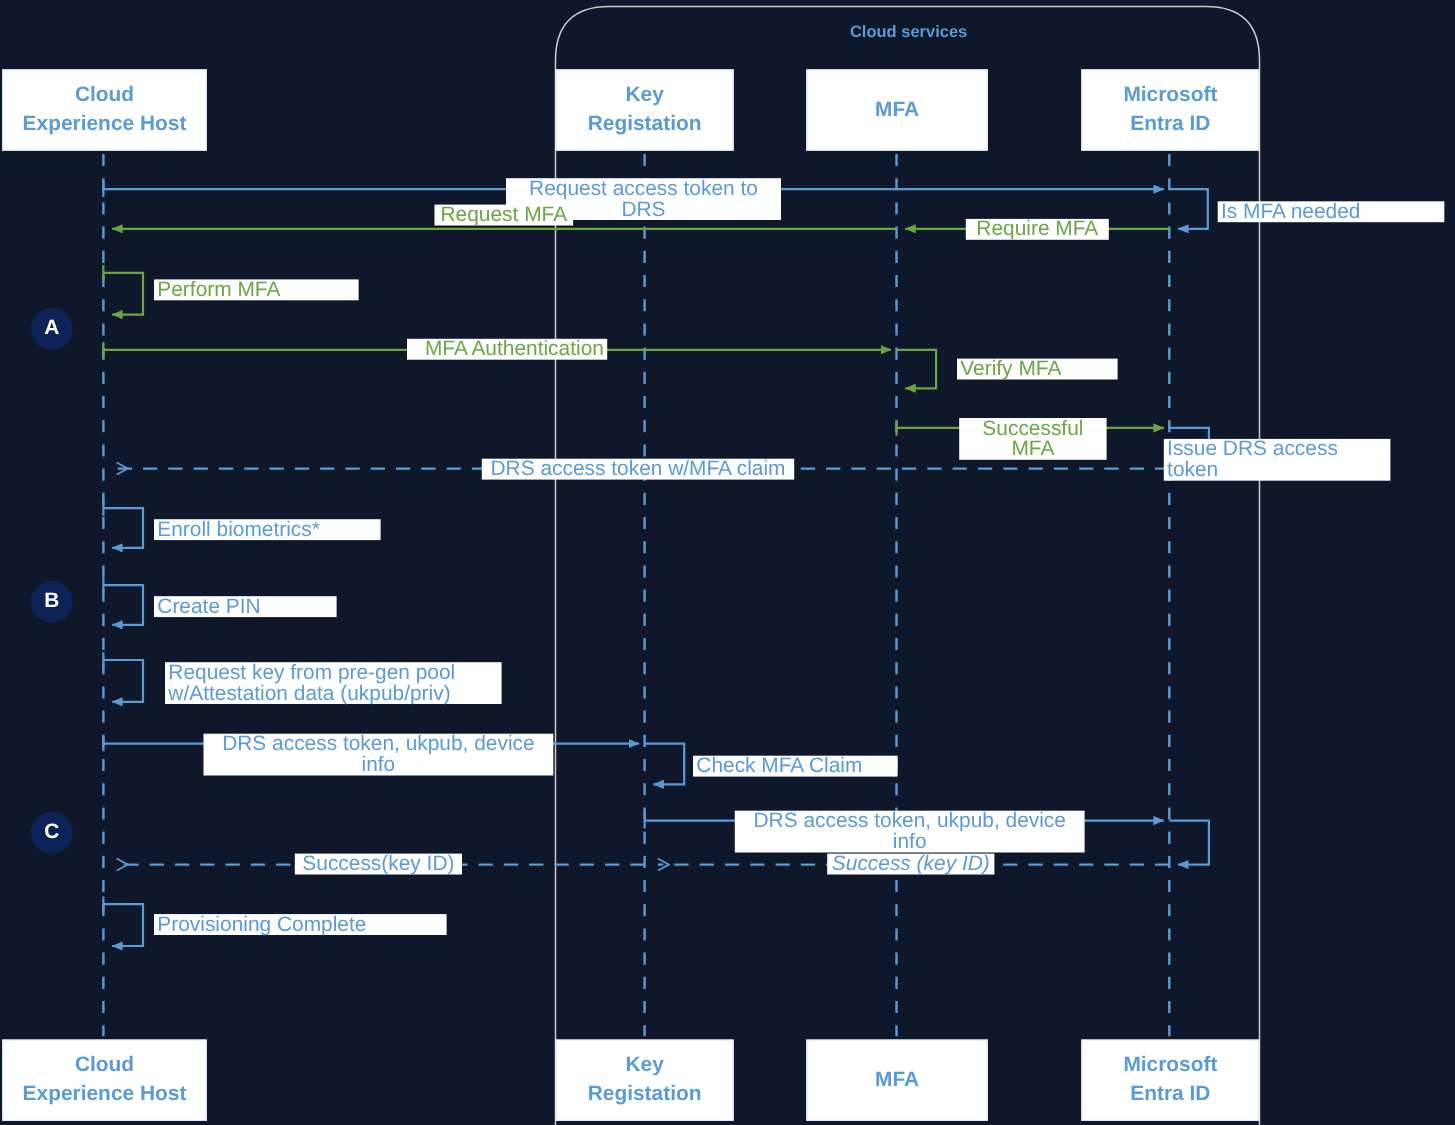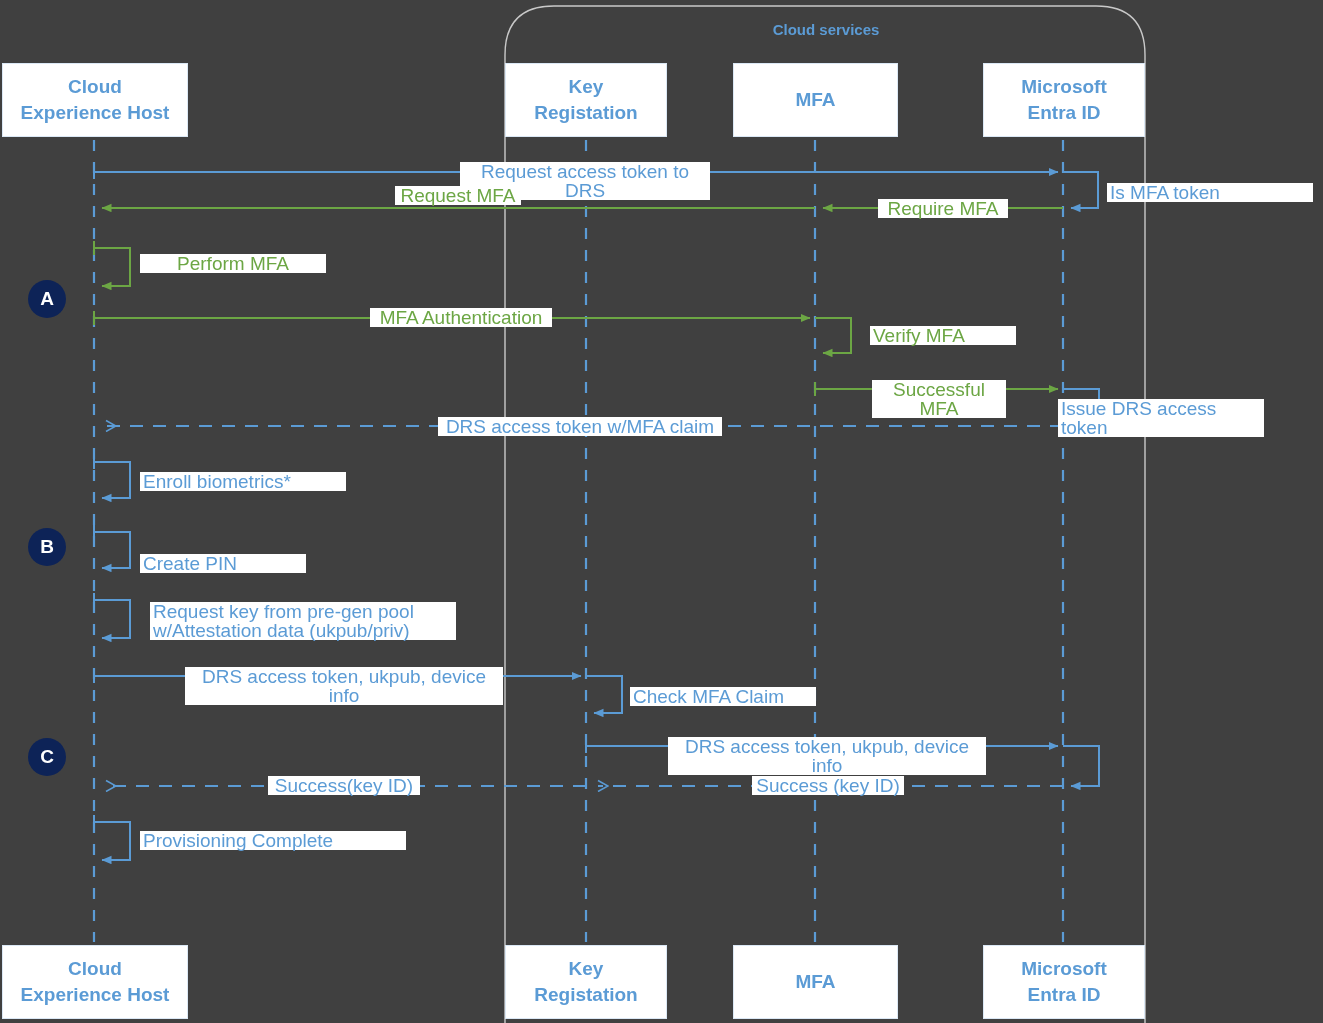--- a/index.html
+++ b/index.html
@@ -7,21 +7,21 @@
     padding: 0;
     background: #ffffff;
   }
   body {
     font-family: "Liberation Sans", sans-serif;
   }
   #canvas {
     position: relative;
     width: 1323px;
     height: 1023px;
-    background: #404040;
+    background: #0f172a;
     overflow: hidden;
   }
   svg.layer {
     position: absolute;
     left: 0;
     top: 0;
     width: 1323px;
     height: 1023px;
   }
   .entity-box {
@@ -213,51 +213,51 @@
   <div class="entity-box" style="left:733px; top:945px; width:165px; height:74px;">MFA</div>
   <div class="entity-box" style="left:983px; top:945px; width:162px; height:74px;">Microsoft
 Entra ID</div>
 
   <div class="phase-badge" style="left:28px; top:280px;">A</div>
   <div class="phase-badge" style="left:28px; top:528px;">B</div>
   <div class="phase-badge" style="left:28px; top:738px;">C</div>
 
   <div class="msg-label blue center" style="left:460px; top:162px; width:244px;">Request access token to DRS</div>
 
-  <div class="msg-label blue left" style="left:1107px; top:183px; width:200px;">Is MFA token</div>
+  <div class="msg-label blue left" style="left:1107px; top:183px; width:200px;">Is MFA needed</div>
 
   <div class="msg-label green center" style="left:878px; top:199px; width:124px;">Require MFA</div>
 
   <div class="msg-label green center" style="left:395px; top:186px; width:120px;">Request MFA</div>
 
-  <div class="msg-label green left" style="left:140px; top:254px; width:180px;text-align:center;">Perform MFA</div>
-
-  <div class="msg-label green center" style="left:370px; top:308px; width:176px;">MFA Authentication</div>
+  <div class="msg-label green left" style="left:140px; top:254px; width:180px;">Perform MFA</div>
+
+  <div class="msg-label green center" style="left:370px; top:308px; width:176px;text-align:right;">MFA Authentication</div>
 
   <div class="msg-label green left" style="left:858px; top:326px; width:140px;margin-left:12px;">Verify MFA</div>
 
   <div class="msg-label green center" style="left:872px; top:380px; width:128px;">Successful MFA</div>
 
   <div class="msg-label blue left" style="left:1058px; top:399px; width:200px;">Issue DRS access token</div>
 
   <div class="msg-label blue center" style="left:438px; top:417px; width:278px;">DRS access token w/MFA claim</div>
 
   <div class="msg-label blue left" style="left:140px; top:472px; width:200px;">Enroll biometrics*</div>
 
-  <div class="msg-label blue left" style="left:140px; top:542px; width:160px;margin-top:12px;">Create PIN</div>
+  <div class="msg-label blue left" style="left:140px; top:542px; width:160px;">Create PIN</div>
 
   <div class="msg-label blue left" style="left:150px; top:602px; width:300px;">Request key from pre-gen pool
 w/Attestation data (ukpub/priv)</div>
 
   <div class="msg-label blue center" style="left:185px; top:667px; width:312px;">DRS access token, ukpub, device info</div>
 
   <div class="msg-label blue left" style="left:630px; top:687px; width:180px;">Check MFA Claim</div>
 
   <div class="msg-label blue center" style="left:668px; top:737px; width:312px;">DRS access token, ukpub, device info</div>
 
 
-  <div class="msg-label blue center" style="left:752px; top:776px; width:146px;">Success (key ID)</div>
+  <div class="msg-label blue center" style="left:752px; top:776px; width:146px;font-style:italic;">Success (key ID)</div>
 
   <div class="msg-label blue center" style="left:268px; top:776px; width:146px;">Success(key ID)</div>
 
   <div class="msg-label blue left" style="left:140px; top:831px; width:260px;">Provisioning Complete</div>
 
 </div>
 
 </body></html>

